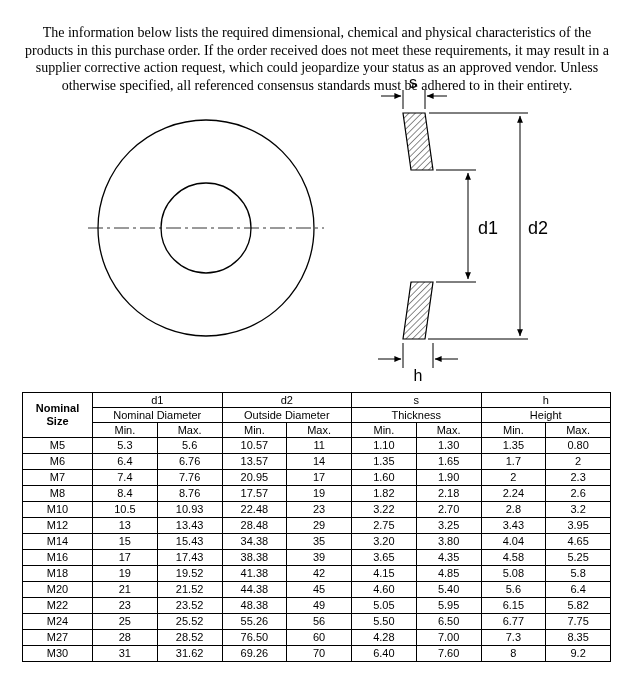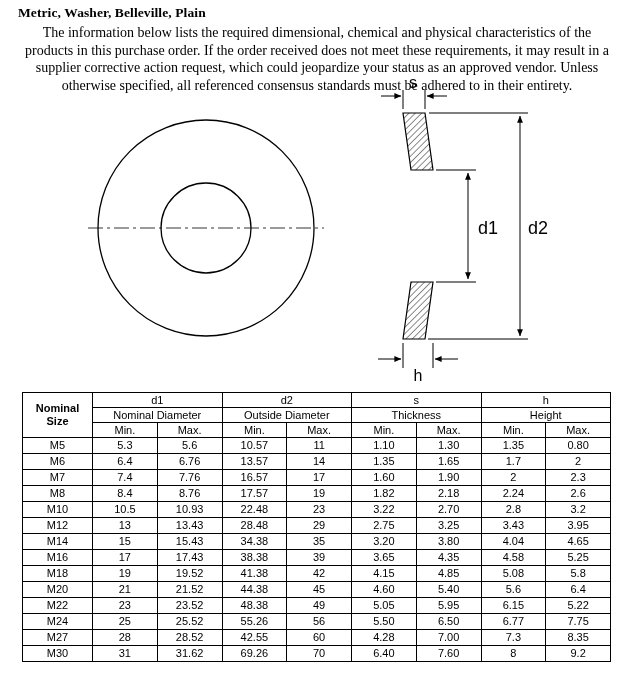--- a/index.html
+++ b/index.html
@@ -60,21 +60,20 @@
     font-weight: normal;
   }
   .spec td { height: 16px; }
   .spec .nominal { line-height: 1.2; font-weight: bold; }
 </style>
 </head>
 <body>
 
 <div class="page">
 
-  <div class="doc-title">Metric, Washer, Belleville, Plain</div>
 
   <div class="doc-intro">The information below lists the required dimensional, chemical and physical characteristics of the products in this purchase order.  If the order received does not meet these requirements, it may result in a supplier corrective action request, which could jeopardize your status as an approved vendor.  Unless otherwise specified, all referenced consensus standards must be adhered to in their entirety.</div>
 
   <svg class="diagram" width="632" height="312" viewBox="0 0 632 312" xmlns="http://www.w3.org/2000/svg">
     <defs>
       <pattern id="hatch" width="4.5" height="4.5" patternUnits="userSpaceOnUse" patternTransform="rotate(45)">
         <line x1="0" y1="0" x2="0" y2="4.5" stroke="#000" stroke-width="0.9"></line>
       </pattern>
       <marker id="arr" viewBox="0 0 10 10" refX="9.5" refY="5" markerWidth="10" markerHeight="7" orient="auto-start-reverse">
         <path d="M0,0.8 L10,5 L0,9.2 z" fill="#000"></path>
@@ -175,21 +174,21 @@
       <td>1.35</td>
       <td>1.65</td>
       <td>1.7</td>
       <td>2</td>
     </tr>
 
     <tr>
       <td>M7</td>
       <td>7.4</td>
       <td>7.76</td>
-      <td>16.57</td>
+      <td>20.95</td>
       <td>17</td>
       <td>1.60</td>
       <td>1.90</td>
       <td>2</td>
       <td>2.3</td>
     </tr>
 
     <tr>
       <td>M8</td>
       <td>8.4</td>
@@ -276,40 +275,40 @@
 
     <tr>
       <td>M22</td>
       <td>23</td>
       <td>23.52</td>
       <td>48.38</td>
       <td>49</td>
       <td>5.05</td>
       <td>5.95</td>
       <td>6.15</td>
-      <td>5.22</td>
+      <td>5.82</td>
     </tr>
 
     <tr>
       <td>M24</td>
       <td>25</td>
       <td>25.52</td>
       <td>55.26</td>
       <td>56</td>
       <td>5.50</td>
       <td>6.50</td>
       <td>6.77</td>
       <td>7.75</td>
     </tr>
 
     <tr>
       <td>M27</td>
       <td>28</td>
       <td>28.52</td>
-      <td>42.55</td>
+      <td>76.50</td>
       <td>60</td>
       <td>4.28</td>
       <td>7.00</td>
       <td>7.3</td>
       <td>8.35</td>
     </tr>
 
     <tr>
       <td>M30</td>
       <td>31</td>

